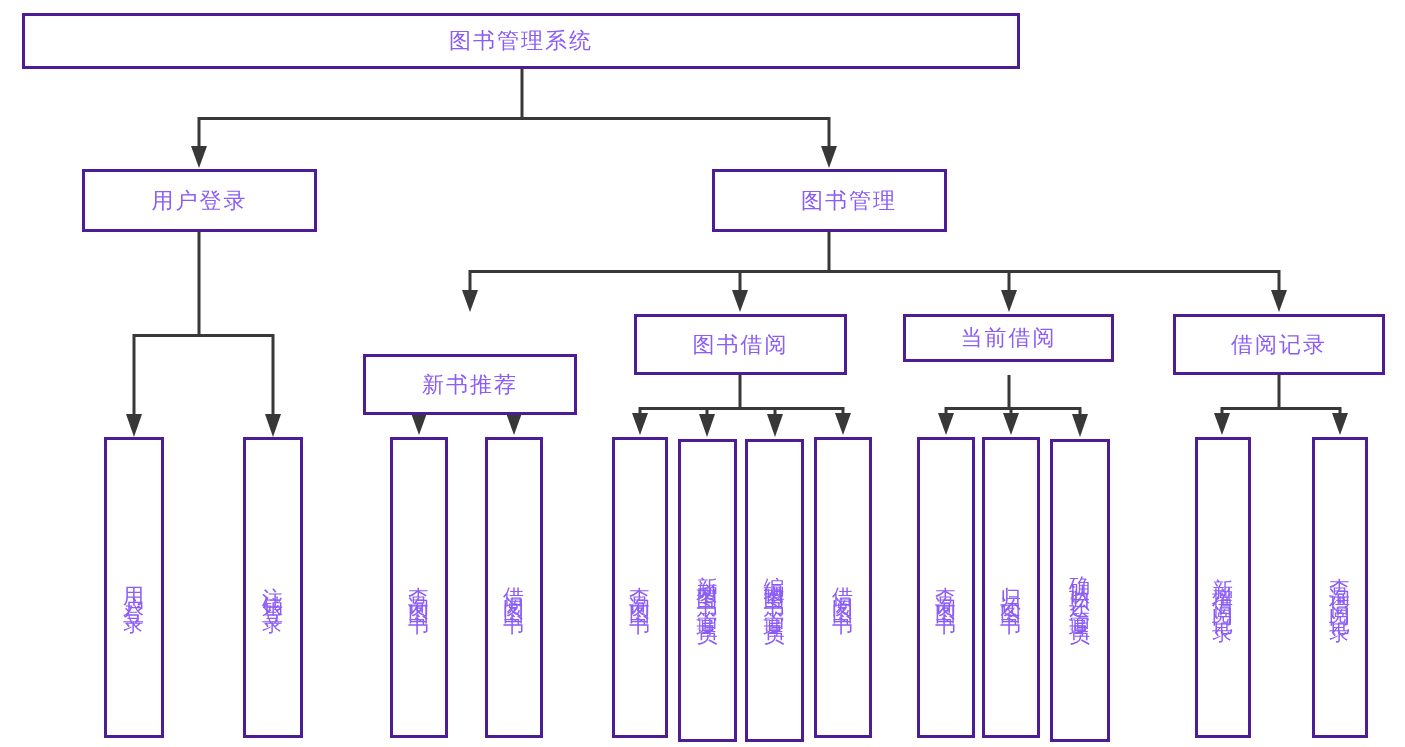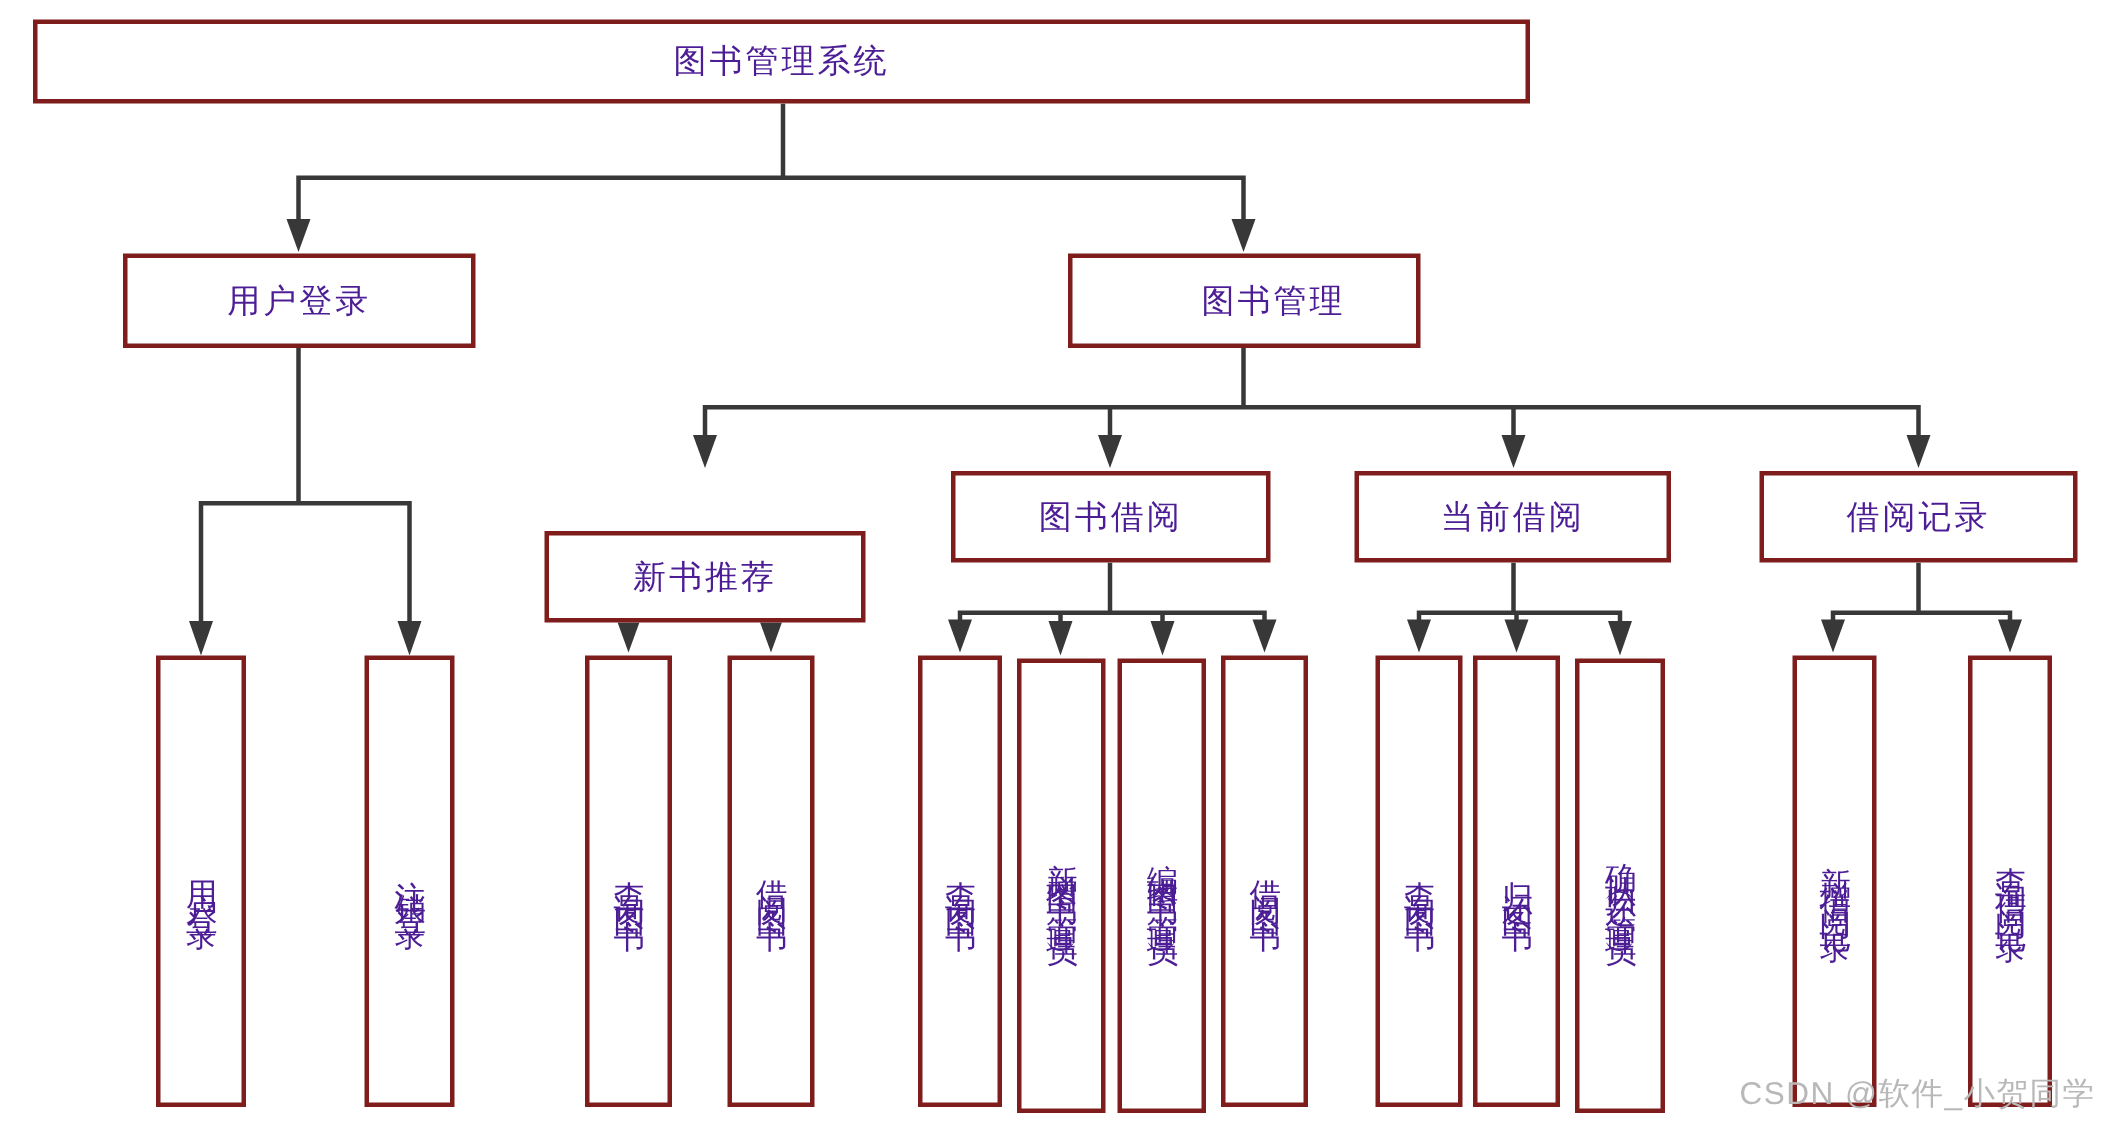--- a/index.html
+++ b/index.html
@@ -3,23 +3,23 @@
 <meta charset="utf-8">
 <style>
   html,body{margin:0;padding:0;background:#ffffff;}
   .stage{
     position:relative;width:1405px;height:747px;background:#ffffff;overflow:hidden;
     font-family:"Liberation Sans","DejaVu Sans",sans-serif;color:#333333;
   }
   .wires{position:absolute;left:0;top:0;width:1405px;height:747px;z-index:1;}
   .node{
     position:absolute;z-index:2;box-sizing:border-box;
-    border:3px solid #7f1d1d;background:#ffffff;
+    border:3px solid #4c1d95;background:#ffffff;
     display:flex;align-items:center;justify-content:center;
-    color:#4c1d95;
+    color:#8b5cf6;
   }
   .hbox{font-size:22px;letter-spacing:2px;white-space:nowrap;}
   .root-box{font-size:22px;}
   .vbox{
     writing-mode:vertical-rl;text-orientation:mixed;
     font-size:21px;letter-spacing:9px;line-height:1;
   }
   .vbox.tight{letter-spacing:7px;}
   .watermark{
     position:absolute;right:8px;bottom:4px;z-index:10;
@@ -78,35 +78,34 @@
     </g>
   </svg>
 
   <div class="node hbox root-box" style="left:22px;top:13px;width:998px;height:56px;">图书管理系统</div>
 
   <div class="node hbox" style="left:82px;top:169px;width:235px;height:63px;">用户登录</div>
   <div class="node hbox" style="left:712px;top:169px;width:235px;height:63px;padding-left:39px;">图书管理</div>
 
   <div class="node hbox" style="left:363px;top:314px;width:214px;height:61px;margin-top:40px;">新书推荐</div>
   <div class="node hbox" style="left:634px;top:314px;width:213px;height:61px;">图书借阅</div>
-  <div class="node hbox" style="left:903px;top:314px;width:211px;height:61px;">当前借阅</div>
+  <div class="node hbox" style="left:903px;top:314px;width:211px;height:48px;">当前借阅</div>
   <div class="node hbox" style="left:1173px;top:314px;width:212px;height:61px;">借阅记录</div>
 
   <div class="node vbox" style="left:104px;top:437px;width:60px;height:301px;">用户登录</div>
   <div class="node vbox" style="left:243px;top:437px;width:60px;height:301px;">注销登录</div>
 
   <div class="node vbox" style="left:390px;top:437px;width:58px;height:301px;">查询图书</div>
   <div class="node vbox" style="left:485px;top:437px;width:58px;height:301px;">借阅图书</div>
 
   <div class="node vbox" style="left:612px;top:437px;width:56px;height:301px;">查询图书</div>
   <div class="node vbox tight" style="left:678px;top:439px;width:59px;height:303px;">新增图书（管理员）</div>
   <div class="node vbox tight" style="left:745px;top:439px;width:59px;height:303px;">编辑图书（管理员）</div>
   <div class="node vbox" style="left:814px;top:437px;width:58px;height:301px;">借阅图书</div>
 
   <div class="node vbox" style="left:917px;top:437px;width:58px;height:301px;">查询图书</div>
   <div class="node vbox" style="left:982px;top:437px;width:58px;height:301px;">归还图书</div>
   <div class="node vbox tight" style="left:1050px;top:439px;width:60px;height:303px;">确认归还（管理员）</div>
 
   <div class="node vbox" style="left:1195px;top:437px;width:56px;height:301px;">新增借阅记录</div>
   <div class="node vbox" style="left:1312px;top:437px;width:56px;height:301px;">查询借阅记录</div>
 
-  <div class="watermark">CSDN @软件_小贺同学</div>
 </div>
 
 </body></html>

